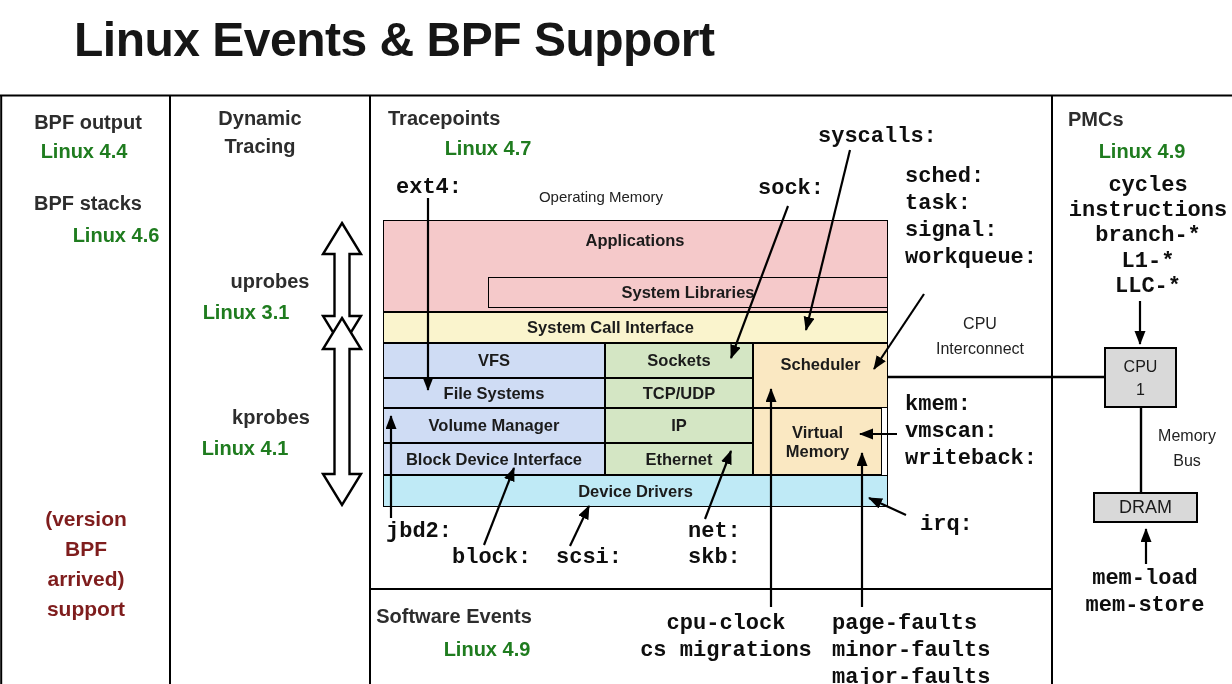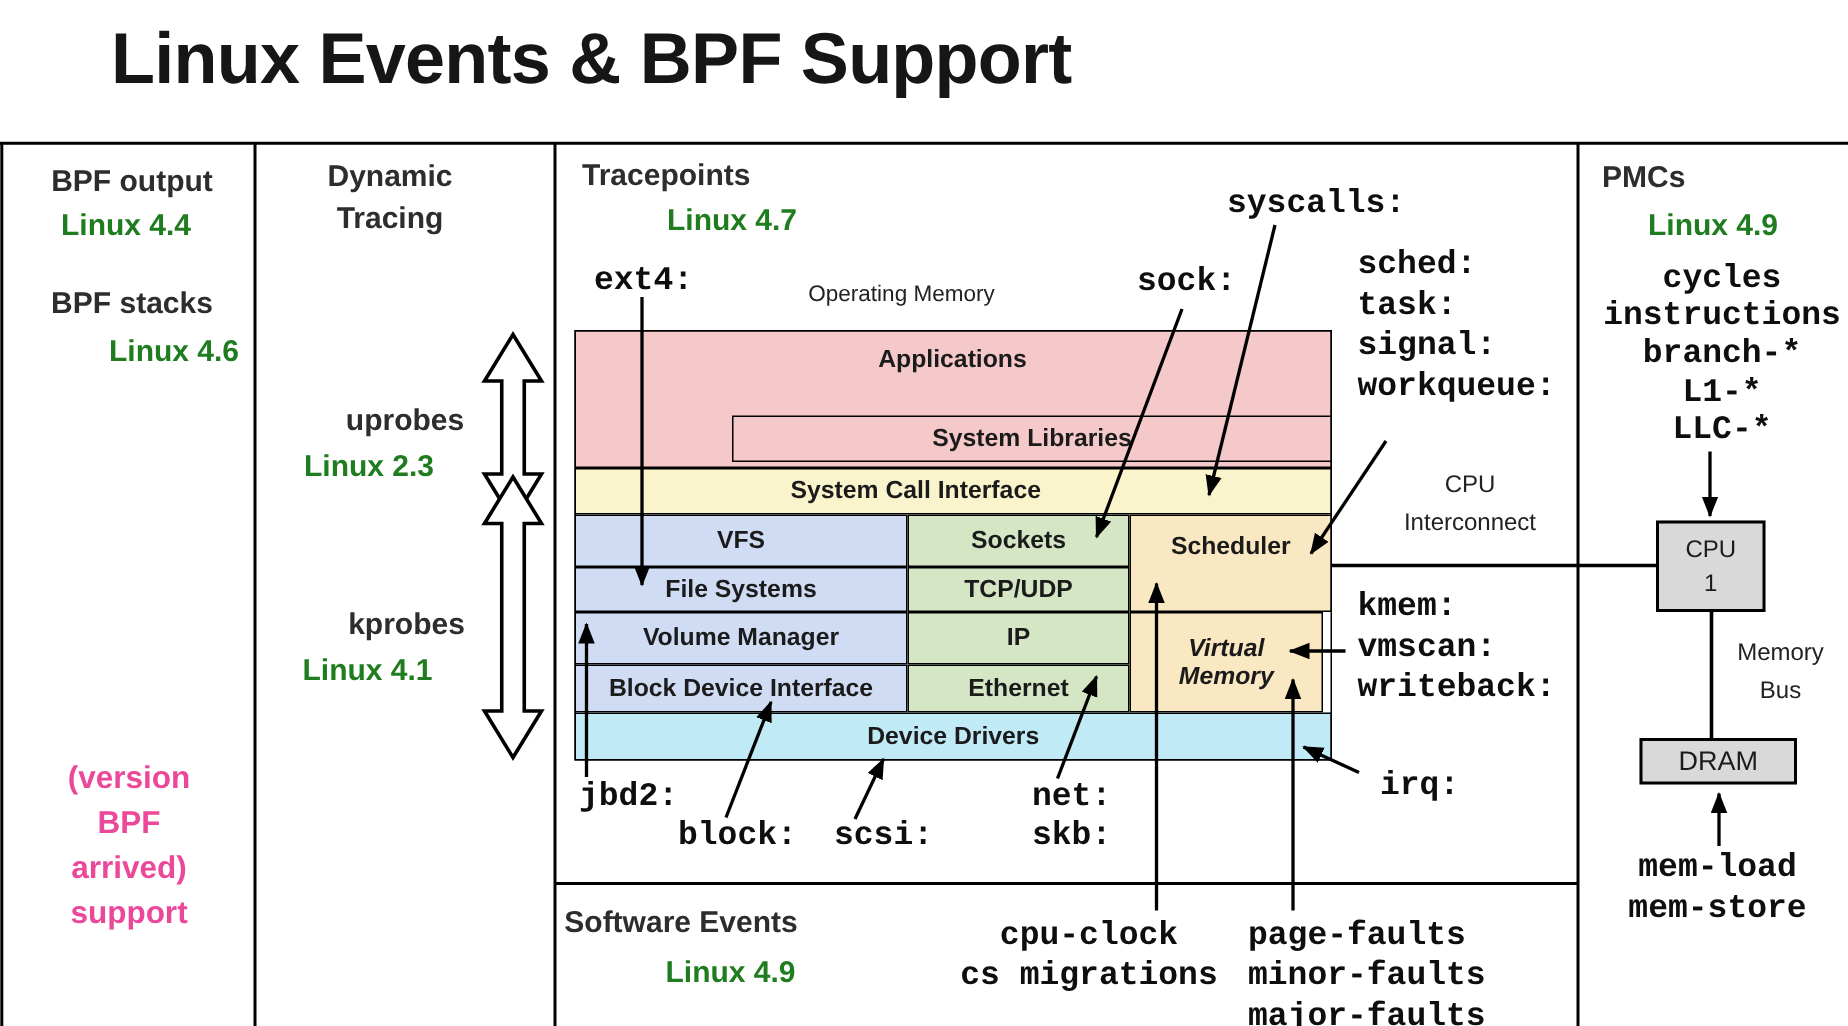--- a/index.html
+++ b/index.html
@@ -12,21 +12,21 @@
   .title{font-size:48px;font-weight:700;letter-spacing:-.5px;color:#161616;}
   .head{font-size:20px;font-weight:700;color:#2d2d2d;}
   .green{font-size:20px;font-weight:700;color:#1f7c1f;}
   .mono{font-family:"Liberation Mono",monospace;font-weight:700;font-size:22px;color:#0e0e0e;}
   .monocol{font-family:"Liberation Mono",monospace;font-weight:700;font-size:22px;color:#0e0e0e;line-height:27px;}
   .plain{font-size:15px;font-weight:400;color:#222;}
   .plain16{font-size:16px;font-weight:400;color:#222;line-height:25px;text-align:center;}
   .cell{position:absolute;box-sizing:border-box;border:1.6px solid #000;display:flex;
         align-items:center;justify-content:center;font-size:16.5px;font-weight:700;
         text-align:center;z-index:1;line-height:19px;}
-  .notecol{font-size:21px;font-weight:700;color:#ec4899;line-height:30px;text-align:center;}
+  .notecol{font-size:21px;font-weight:700;color:#7f1d1d;line-height:30px;text-align:center;}
   .ctrcol{text-align:center;}
   svg{position:absolute;left:0;top:0;z-index:3;pointer-events:none;}
   .lbl{z-index:4;}
   .hw{position:absolute;z-index:2;box-sizing:border-box;}
 </style>
 </head>
 <body>
 
 <div id="stage">
 
@@ -65,21 +65,21 @@
   <div class="cell" style="left:605px;top:408px;width:148px;height:35px;background:#d4e6c4;">
       <span>IP</span>
     </div>
   <div class="cell" style="left:605px;top:443px;width:148px;height:32px;background:#d4e6c4;">
       <span>Ethernet</span>
     </div>
 
   <div class="cell" style="left:753px;top:343px;width:135px;height:65px;background:#fae8c2;align-items:flex-start;padding-top:11px;text-align:right;">
       <span>Scheduler</span>
     </div>
-  <div class="cell pre" style="left:753px;top:408px;width:129px;height:67px;background:#fae8c2;font-style:italic;"><span class="pre">Virtual
+  <div class="cell pre" style="left:753px;top:408px;width:129px;height:67px;background:#fae8c2;"><span class="pre">Virtual
 Memory</span></div>
   <div class="cell" style="left:383px;top:475px;width:505px;height:32px;background:#bfeaf6;">
       <span>Device Drivers</span>
     </div>
   <div class="hw" style="left:383px;top:220px;width:505px;height:287px;border:1.8px solid #000;"></div>
 
   <div class="cell pre" style="left:1104px;top:347px;width:73px;height:61px;background:#d9d9d9;border-width:2.2px;font-size:16px;font-weight:400;line-height:23px;"><span class="pre">CPU
 1</span></div>
   <div class="cell" style="left:1093px;top:492px;width:105px;height:31px;background:#d9d9d9;border-width:2.2px;font-size:18px;font-weight:400;">
       <span>DRAM</span>
@@ -136,21 +136,21 @@
   <div class="abs notecol lbl" style="left:6px;top:504px;width:160px;">
     <div>(version</div>
     <div>BPF</div>
     <div>arrived)</div>
     <div>support</div>
   </div>
 
   <div class="abs head lbl ctr pre ctrcol" style="left:260px;top:132px;line-height:28px;">Dynamic
 Tracing</div>
   <div class="abs head lbl ctr" style="left:270px;top:281px;">uprobes</div>
-  <div class="abs green lbl ctr" style="left:246px;top:312px;">Linux 2.3</div>
+  <div class="abs green lbl ctr" style="left:246px;top:312px;">Linux 3.1</div>
   <div class="abs head lbl ctr" style="left:271px;top:417px;">kprobes</div>
   <div class="abs green lbl ctr" style="left:245px;top:448px;">Linux 4.1</div>
 
   <div class="abs head lbl vctr" style="left:388px;top:118px;">Tracepoints</div>
   <div class="abs green lbl ctr" style="left:488px;top:148px;">Linux 4.7</div>
   <div class="abs plain lbl ctr" style="left:601px;top:196px;">Operating Memory</div>
 
   <div class="abs mono lbl vctr" style="left:396px;top:187px;">ext4:</div>
   <div class="abs mono lbl vctr" style="left:758px;top:188px;">sock:</div>
   <div class="abs mono lbl vctr" style="left:818px;top:136px;">syscalls:</div>

